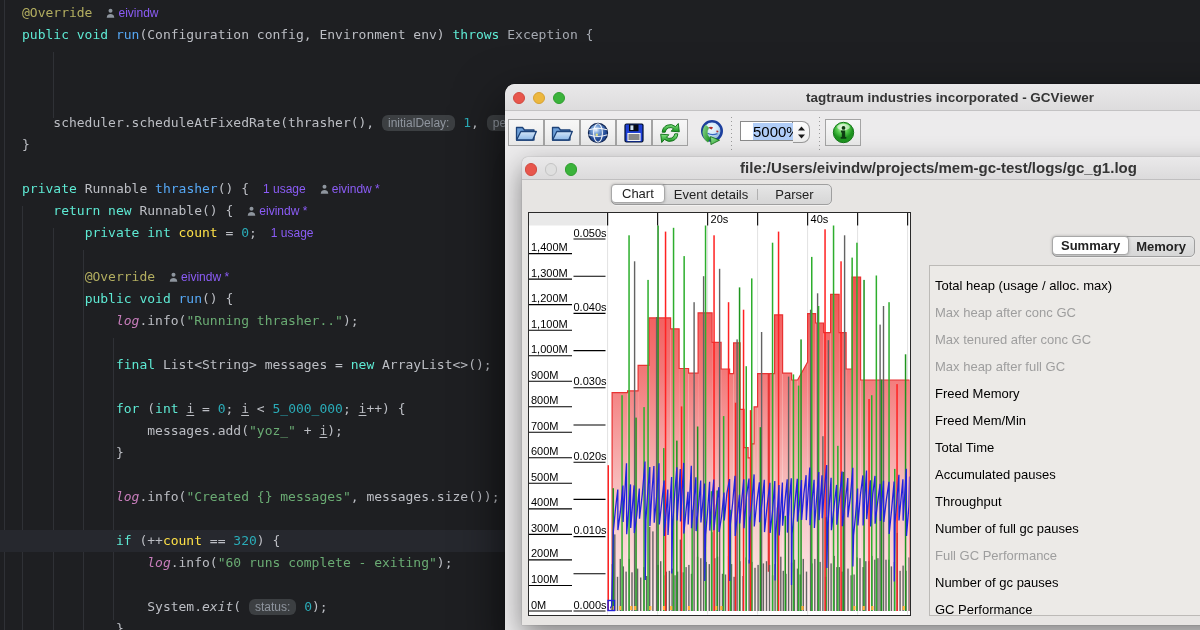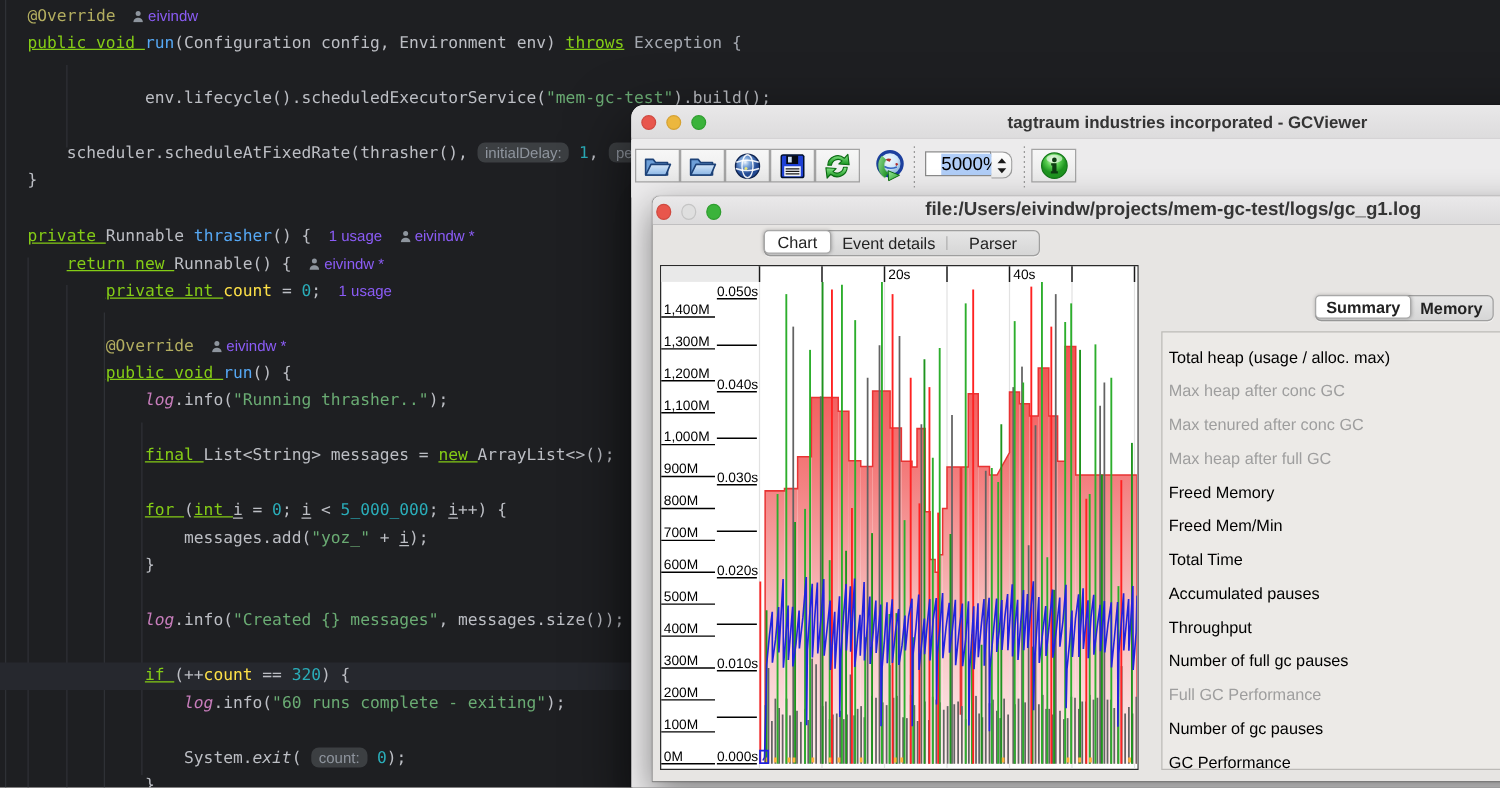--- a/index.html
+++ b/index.html
@@ -5,21 +5,21 @@
 * { margin:0; padding:0; box-sizing:border-box; }
 html,body { width:1200px; height:630px; overflow:hidden; }
 body { position:relative; background:#1e1f22; font-family:"Liberation Sans",sans-serif; -webkit-font-smoothing:antialiased; }
 
 
 #editor { position:absolute; left:0; top:0; width:1200px; height:630px; }
 .cl { position:absolute; left:0; width:1200px; height:22px; line-height:22px;
       font-family:"DejaVu Sans Mono",monospace; font-size:13px; white-space:pre; color:#bcbec4; padding-left:22px; }
 .cl.hl { background:#26282e; }
 .cl span { vertical-align:baseline; }
-.sk { color:#84cc16;text-decoration:underline; } .sd { color:#bcbec4; } .sx { color:#a5a9b1; }
+.sk { color:#5eead4; } .sd { color:#bcbec4; } .sx { color:#a5a9b1; }
 .sm { color:#56a8f5; } .ss { color:#6aab73; } .sn { color:#2aacb8; }
 .sa { color:#b3ae60; } .sf { color:#fde047;margin-top:11px; }
 .slf { color:#c77dbb; font-style:italic;text-align:center; }
 .sst { color:#bcbec4; font-style:italic; }
 .su { color:#bcbec4; text-decoration:underline; text-underline-offset:2px; }
 .sh { display:inline-block; background:#3c3f42; color:#8f959e; border-radius:6px;
       font-family:"Liberation Sans",sans-serif; font-size:12px; line-height:16px; padding:0 6px; vertical-align:1px; }
 .hint { font-family:"Liberation Sans",sans-serif; font-size:12px; color:#8b5cf6; margin-left:14px; }
 .hint .person { display:inline-block; vertical-align:-1px; margin-right:3px; }
 .iguide { position:absolute; width:1px; background:#2f3136; }
@@ -92,21 +92,20 @@
     <div class="iguide" style="left: 22px; top: 206px; height: 424px;"></div>
     <div class="iguide" style="left: 52.6px; top: 228px; height: 402px;"></div>
     <div class="iguide" style="left: 83px; top: 250px; height: 380px;"></div>
     <div class="iguide" style="left: 113.4px; top: 338px; height: 282px;"></div>
     <div class="iguide" style="left: 3.5px; top: 0px; height: 630px;"></div>
     <div class="cl" style="top: 2px;"><span class="sa">@Override</span><span class="hint"><span class="person"><svg width="9" height="10" viewBox="0 0 9 10">
             <circle cx="4.5" cy="2.7" r="2" fill="#8e959e"></circle>
             <path d="M0.7 9.7 C0.9 6.9 2.8 6.1 4.5 6.1 C6.2 6.1 8.1 6.9 8.3 9.7 Z" fill="#8e959e"></path>
           </svg></span>eivindw</span></div>
     <div class="cl" style="top: 24px;"><span class="sk">public void </span><span class="sm">run</span><span class="sd">(Configuration config, Environment env) </span><span class="sk">throws</span><span class="sx"> Exception {</span></div>
-    <div class="cl" style="top: 68px;"><span class="sd">            env.lifecycle().scheduledExecutorService(</span><span class="ss">"mem-gc-test"</span><span class="sd">).build();</span></div>
     <div class="cl" style="top: 90px;"></div>
     <div class="cl" style="top: 112px;"><span class="sd">    scheduler.scheduleAtFixedRate(thrasher(), </span><span class="sh">initialDelay:</span><span class="sn"> 1</span><span class="sd">, </span><span class="sh">period:</span></div>
     <div class="cl" style="top: 134px;"><span class="sd">}</span></div>
     <div class="cl" style="top: 156px;"></div>
     <div class="cl" style="top: 178px;"><span class="sk">private </span><span class="sd">Runnable </span><span class="sm">thrasher</span><span class="sd">() {</span><span class="hint">1 usage</span><span class="hint"><span class="person"><svg width="9" height="10" viewBox="0 0 9 10">
             <circle cx="4.5" cy="2.7" r="2" fill="#8e959e"></circle>
             <path d="M0.7 9.7 C0.9 6.9 2.8 6.1 4.5 6.1 C6.2 6.1 8.1 6.9 8.3 9.7 Z" fill="#8e959e"></path>
           </svg></span>eivindw *</span></div>
     <div class="cl" style="top: 200px;"><span class="sd">    </span><span class="sk">return new </span><span class="sd">Runnable() {</span><span class="hint"><span class="person"><svg width="9" height="10" viewBox="0 0 9 10">
             <circle cx="4.5" cy="2.7" r="2" fill="#8e959e"></circle>
@@ -125,21 +124,21 @@
     <div class="cl" style="top: 376px;"></div>
     <div class="cl" style="top: 398px;"><span class="sd">            </span><span class="sk">for </span><span class="sd">(</span><span class="sk">int </span><span class="su">i</span><span class="sd"> = </span><span class="sn">0</span><span class="sd">; </span><span class="su">i</span><span class="sd"> &lt; </span><span class="sn">5_000_000</span><span class="sd">; </span><span class="su">i</span><span class="sd">++) {</span></div>
     <div class="cl" style="top: 420px;"><span class="sd">                messages.add(</span><span class="ss">"yoz_"</span><span class="sd"> + </span><span class="su">i</span><span class="sd">);</span></div>
     <div class="cl" style="top: 442px;"><span class="sd">            }</span></div>
     <div class="cl" style="top: 464px;"></div>
     <div class="cl" style="top: 486px;"><span class="sd">            </span><span class="slf">log</span><span class="sd">.info(</span><span class="ss">"Created {} messages"</span><span class="sd">, messages.size());</span></div>
     <div class="cl" style="top: 508px;"></div>
     <div class="cl hl" style="top: 530px;"><span class="sd">            </span><span class="sk">if </span><span class="sd">(++</span><span class="sf">count</span><span class="sd"> == </span><span class="sn">320</span><span class="sd">) {</span></div>
     <div class="cl" style="top: 552px;"><span class="sd">                </span><span class="slf">log</span><span class="sd">.info(</span><span class="ss">"60 runs complete - exiting"</span><span class="sd">);</span></div>
     <div class="cl" style="top: 574px;"></div>
-    <div class="cl" style="top: 596px;"><span class="sd">                System.</span><span class="sst">exit</span><span class="sd">( </span><span class="sh">count:</span><span class="sn"> 0</span><span class="sd">);</span></div>
+    <div class="cl" style="top: 596px;"><span class="sd">                System.</span><span class="sst">exit</span><span class="sd">( </span><span class="sh">status:</span><span class="sn"> 0</span><span class="sd">);</span></div>
     <div class="cl" style="top: 618px;"><span class="sd">            }</span></div>
   </div>
 
 <div id="gcv">
   <div id="gcv-titlebar">
     <div class="tl red" style="left:7.5px"></div>
     <div class="tl yellow" style="left:27.5px"></div>
     <div class="tl green" style="left:47.5px"></div>
     <div class="win-title">tagtraum industries incorporated - GCViewer</div>
   </div>

